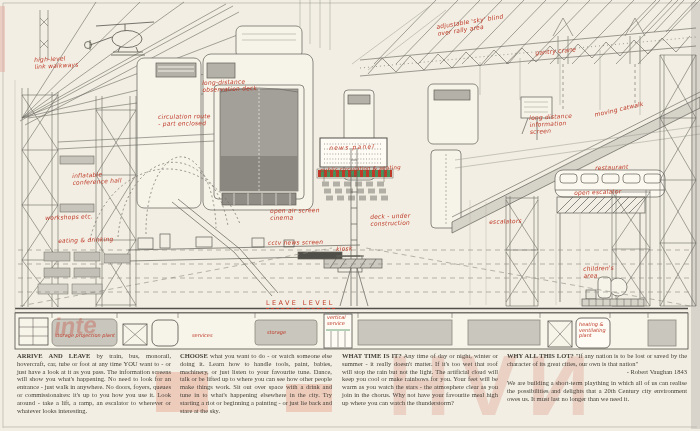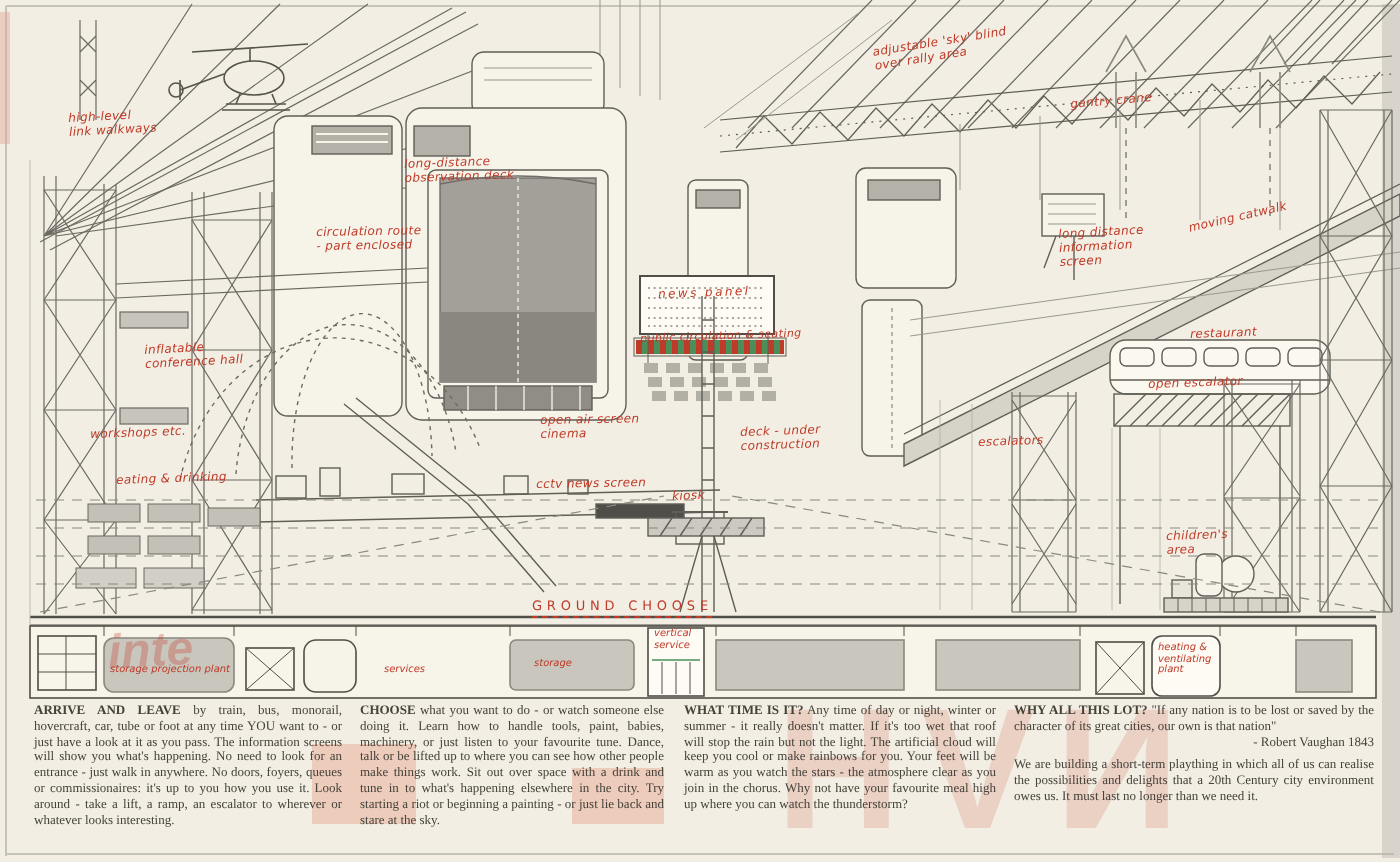--- a/index.html
+++ b/index.html
@@ -262,21 +262,21 @@
 <span class="anno" style="left:270px;top:208px;transform:rotate(-1deg);">open air screen
 cinema</span>
 <span class="anno" style="left:236px;top:240px;transform:rotate(-1deg);margin-left:32px;">cctv news screen</span>
 <span class="anno" style="left:336px;top:246px;transform:rotate(-2deg);">kiosk</span>
 <span class="anno" style="left:489px;top:219px;transform:rotate(-2deg);">escalators</span>
 <span class="anno" style="left:583px;top:266px;transform:rotate(-2deg);">children's
 area</span>
 <span class="anno" style="left:370px;top:214px;transform:rotate(-2deg);">deck - under
 construction</span>
 
-<span class="ground" style="left:266px;top:299px;">GROUND CHOOSE</span>
+<span class="ground" style="left:266px;top:299px;">LEAVE LEVEL</span>
 
 <span class="striplab nowrap" style="left:55px;top:333px;">storage projection plant</span>
 <span class="striplab" style="left:192px;top:333px;">services</span>
 <span class="striplab" style="left:267px;top:330px;">storage</span>
 <span class="striplab" style="left:327px;top:315px;">vertical
 service</span>
 <span class="striplab" style="left:579px;top:322px;">heating &amp;
 ventilating
 plant</span>
 

